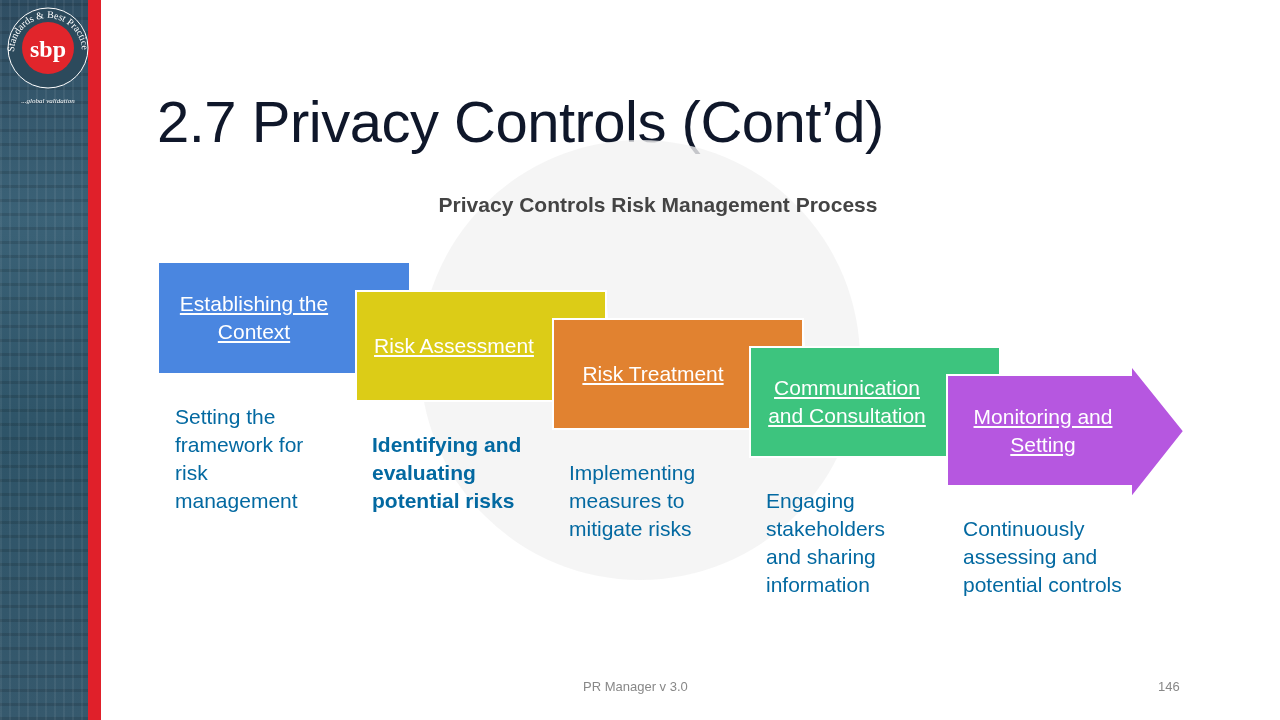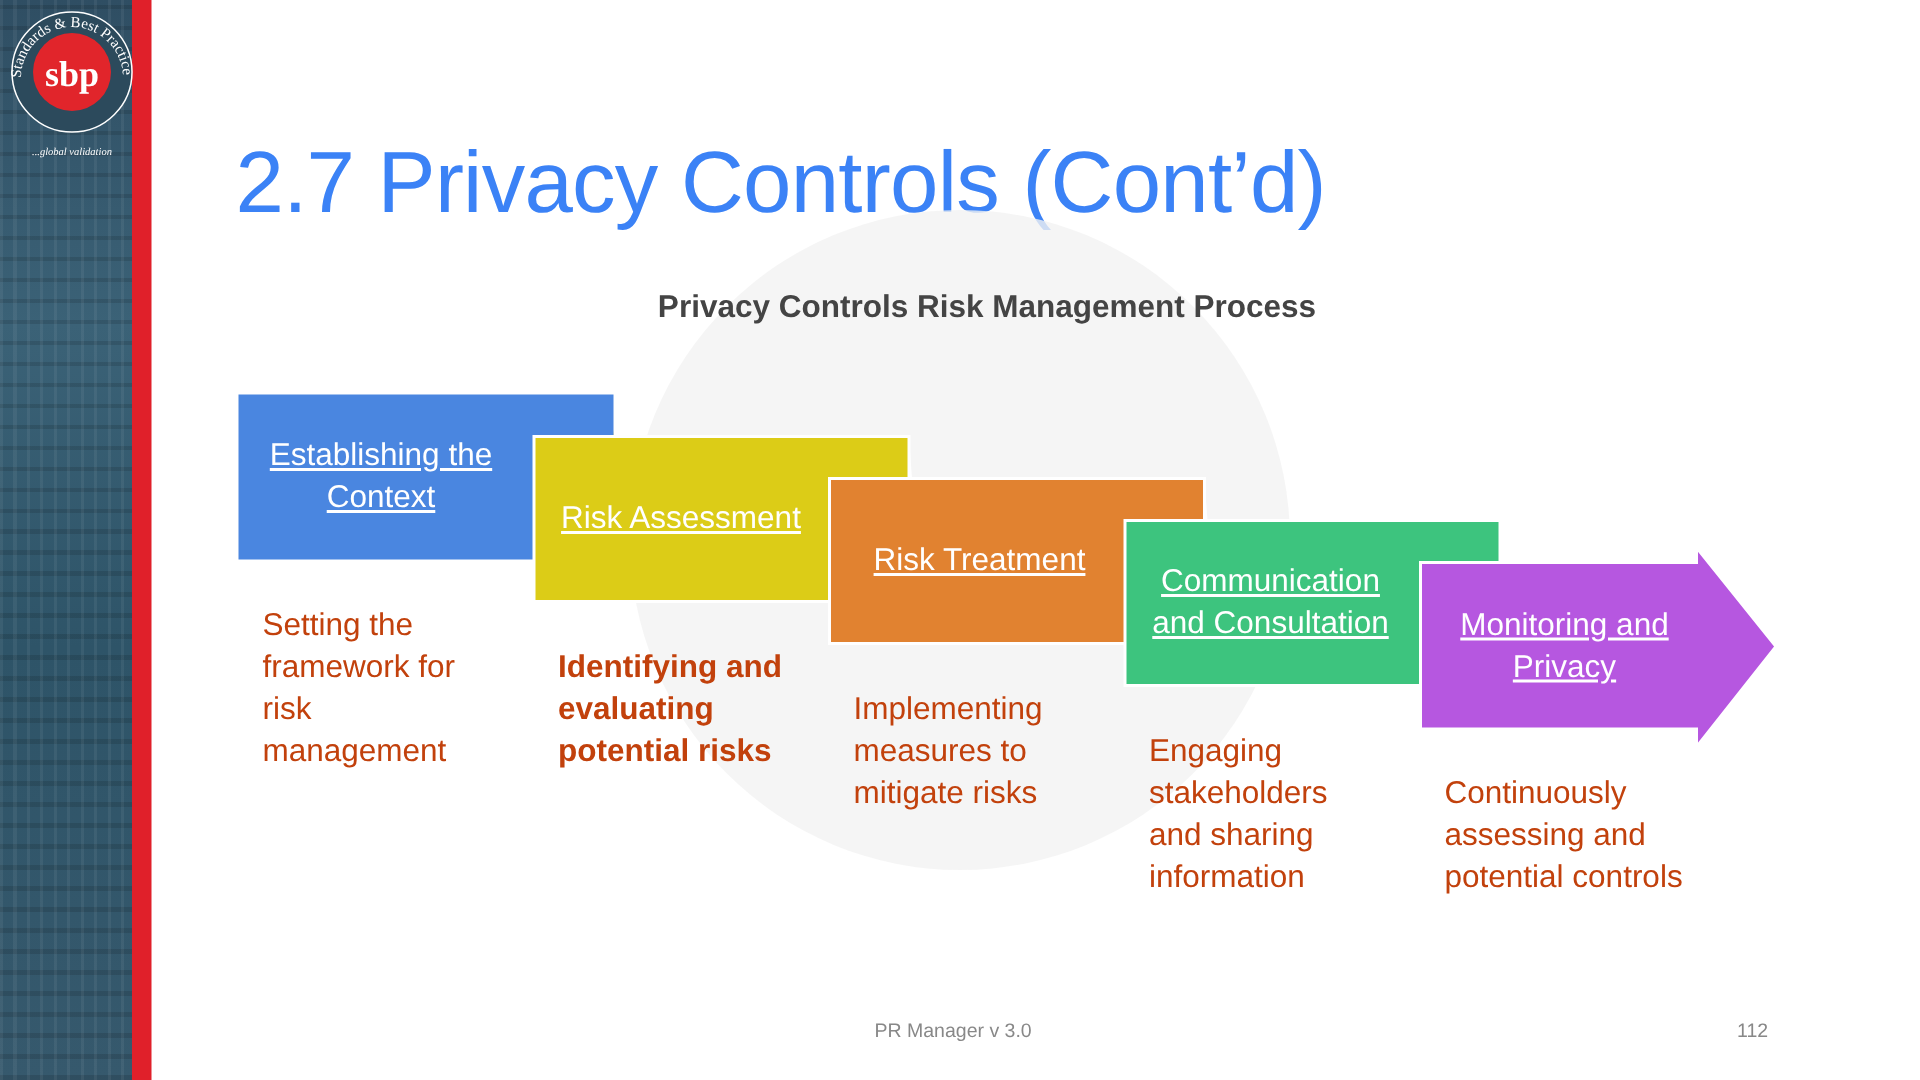--- a/index.html
+++ b/index.html
@@ -4,26 +4,26 @@
 <style>
   html,body{margin:0;padding:0;}
   body{width:1280px;height:720px;position:relative;overflow:hidden;background:#ffffff;font-family:"Liberation Sans",sans-serif;}
   .strip{position:absolute;left:0;top:0;width:88px;height:720px;
     background:
       repeating-linear-gradient(90deg, rgba(255,255,255,0.06) 0 2px, transparent 2px 9px),
       repeating-linear-gradient(0deg, rgba(0,0,0,0.12) 0 3px, transparent 3px 14px),
       linear-gradient(180deg,#2f4e63 0%,#3b6277 30%,#2e5468 60%,#36596d 100%);}
   .redbar{position:absolute;left:88px;top:0;width:13px;height:720px;background:#e0202a;}
   .logo{position:absolute;left:4px;top:2px;width:88px;height:104px;}
-  .title{position:absolute;left:157px;top:88px;font-size:58px;color:#3b82f6;font-family:"Liberation Sans",sans-serif;letter-spacing:-0.5px;}
+  .title{position:absolute;left:157px;top:88px;font-size:58px;color:#0f172a;font-family:"Liberation Sans",sans-serif;letter-spacing:-0.5px;}
   .watermark{position:absolute;left:420px;top:140px;width:440px;height:440px;border-radius:50%;background:#f3f3f3;opacity:0.8;}
   .diag-title{position:absolute;left:0;width:1316px;top:193px;text-align:center;font-weight:bold;font-size:21px;color:#444;}
   svg.shapes{position:absolute;left:0;top:0;}
   .box-label{position:absolute;color:#fff;font-size:21px;text-align:center;line-height:28px;display:flex;align-items:center;justify-content:center;text-decoration:underline;}
-  .desc{position:absolute;font-size:21px;line-height:28px;color:#c2410c;}
+  .desc{position:absolute;font-size:21px;line-height:28px;color:#0369a1;}
   .footer{position:absolute;top:679px;font-size:13px;color:#888;}
 </style>
 </head>
 <body>
 
 <div class="strip"></div>
 <div class="redbar"></div>
 
 <svg class="logo" viewBox="0 0 88 104">
   <circle cx="44" cy="46" r="40" fill="#2c4a5c" stroke="#ffffff" stroke-width="1"></circle>
@@ -51,22 +51,22 @@
   <rect x="356" y="291" width="250" height="110" fill="#dccc17" stroke="#ffffff" stroke-width="2"></rect>
   <rect x="553" y="319" width="250" height="110" fill="#e18230" stroke="#ffffff" stroke-width="2"></rect>
   <rect x="750" y="347" width="250" height="110" fill="#3dc47e" stroke="#ffffff" stroke-width="2"></rect>
   <polygon points="947,375 1131,375 1131,365 1184,431 1131,498 1131,486 947,486" fill="#b657e0" stroke="#ffffff" stroke-width="2"></polygon>
 </svg>
 
 <div class="box-label" style="left:159px;top:263px;width:190px;height:110px;">Establishing the Context</div>
 <div class="box-label" style="left:364px;top:291px;width:180px;height:110px;">Risk Assessment</div>
 <div class="box-label" style="left:553px;top:319px;width:200px;height:110px;">Risk Treatment</div>
 <div class="box-label" style="left:757px;top:347px;width:180px;height:110px;">Communication and Consultation</div>
-<div class="box-label" style="left:952px;top:375px;width:182px;height:111px;">Monitoring and Privacy</div>
+<div class="box-label" style="left:952px;top:375px;width:182px;height:111px;">Monitoring and Setting</div>
 
 <div class="desc" style="left:175px;top:403px;width:160px;">Setting the framework for risk management</div>
 <div class="desc" style="left:372px;top:431px;width:165px;font-weight:bold;">Identifying and evaluating potential risks</div>
 <div class="desc" style="left:569px;top:459px;width:160px;">Implementing measures to mitigate risks</div>
 <div class="desc" style="left:766px;top:487px;width:150px;">Engaging stakeholders and sharing information</div>
 <div class="desc" style="left:963px;top:515px;width:160px;">Continuously assessing and potential controls</div>
 
 <div class="footer" style="left:583px;">PR Manager v 3.0</div>
-<div class="footer" style="left:1158px;">112</div>
+<div class="footer" style="left:1158px;">146</div>
 
 </body></html>

